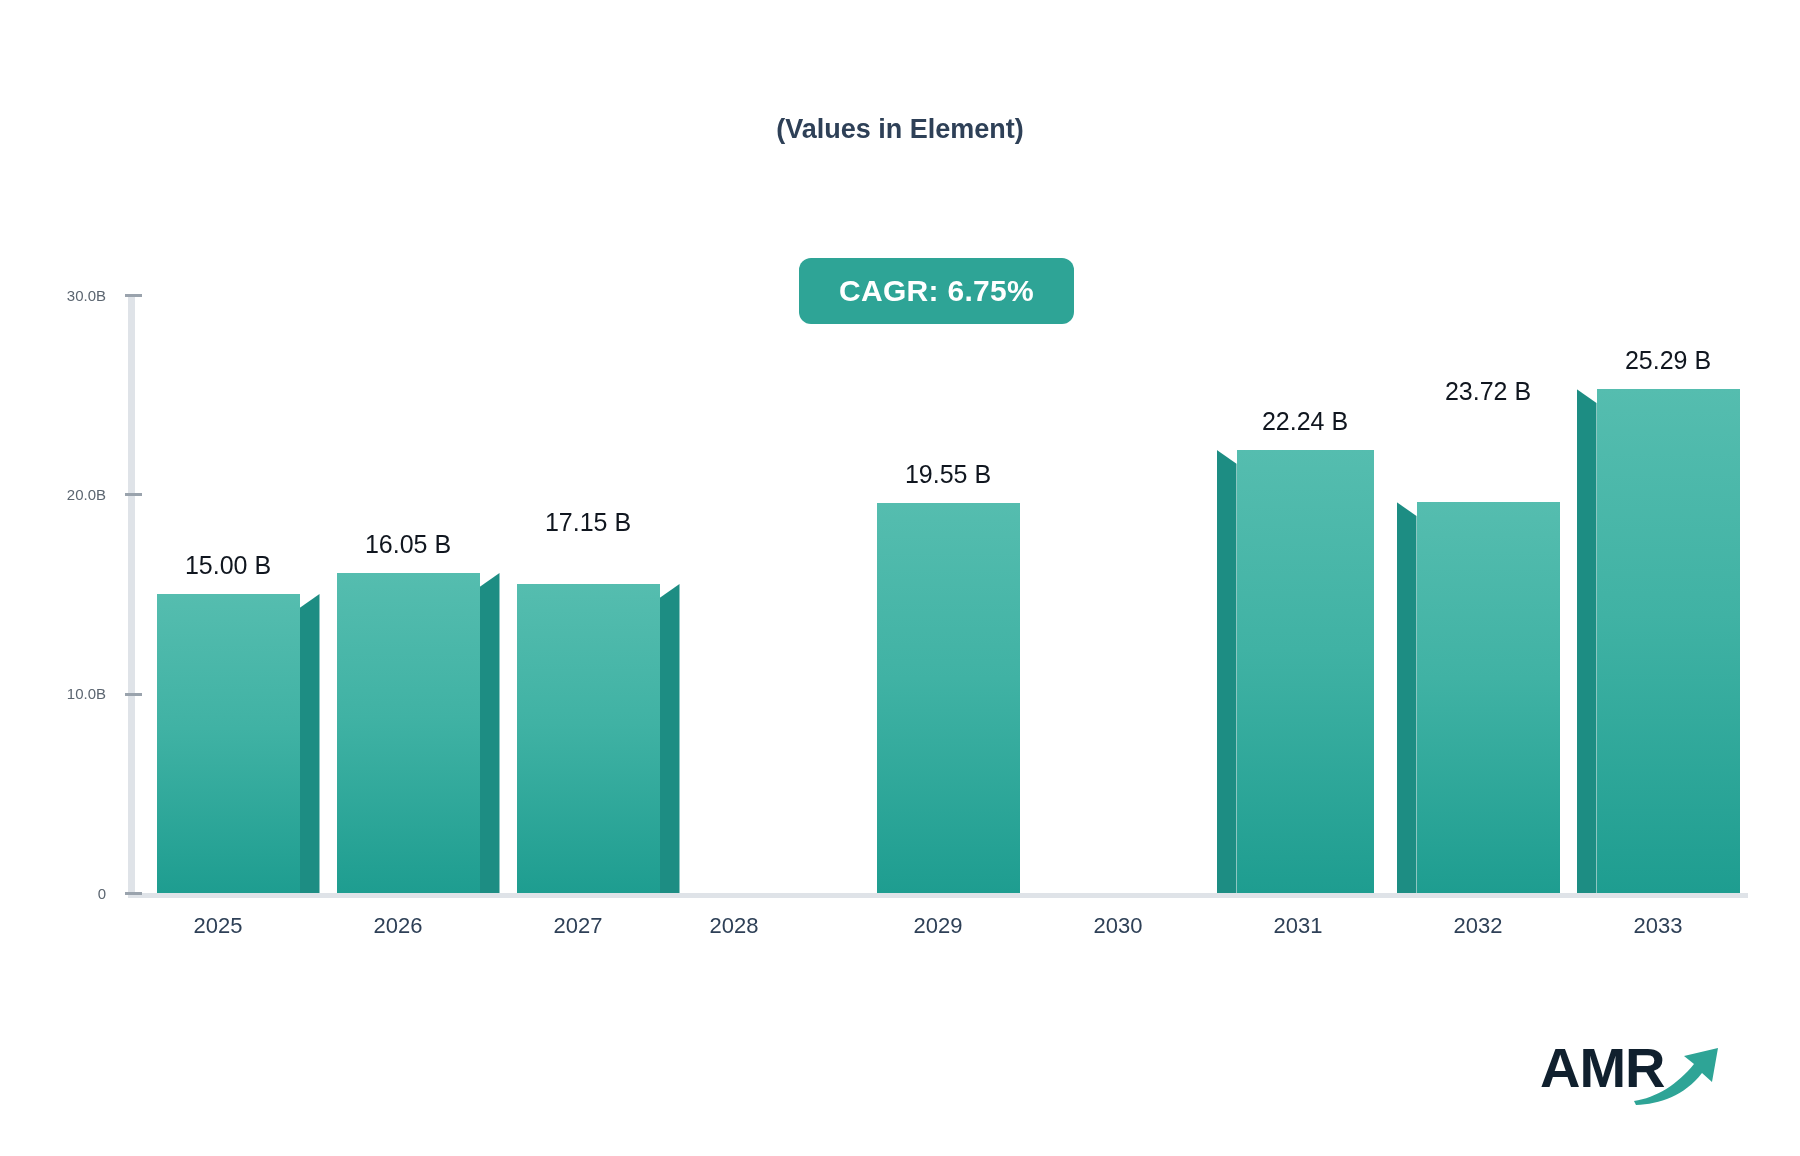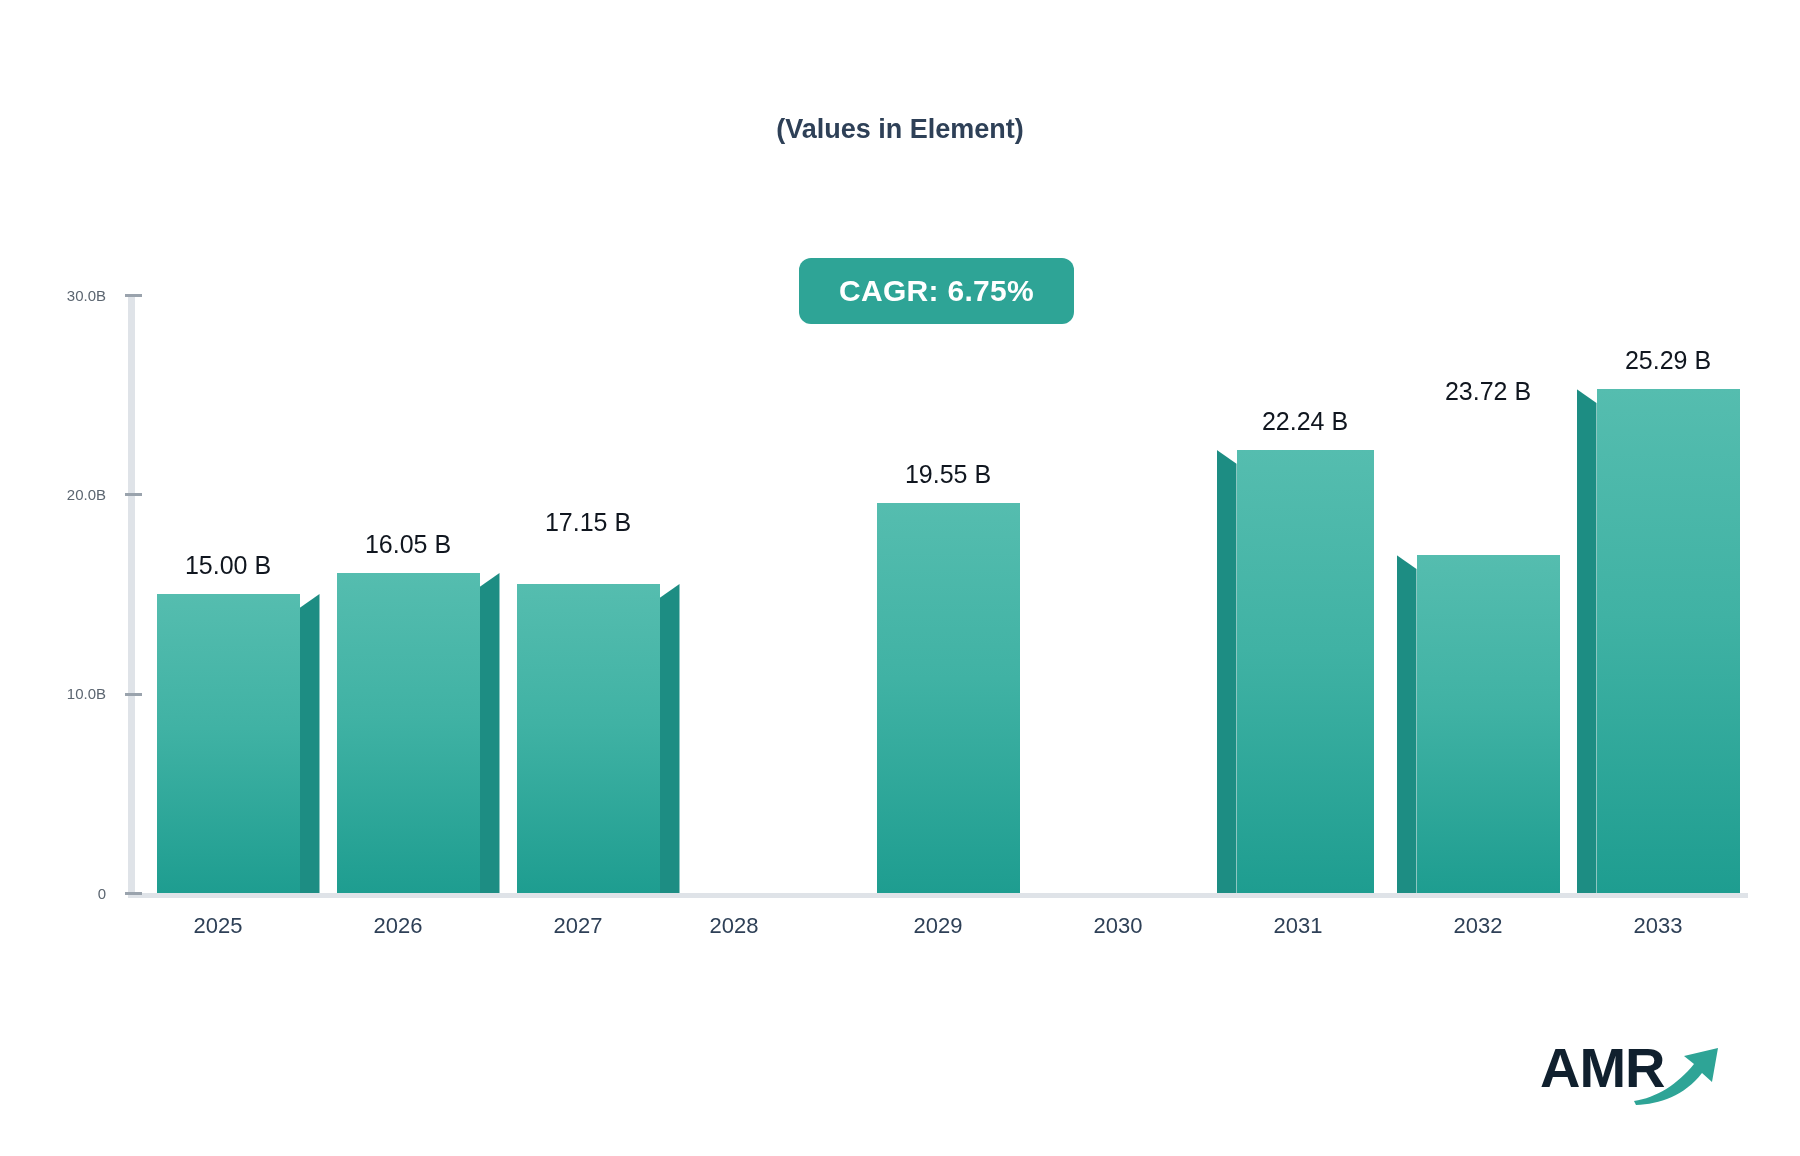--- a/index.html
+++ b/index.html
@@ -268,21 +268,21 @@
         </div>
       </div>
       <div class="bar-slot" style="left: 1098.5px; width: 137px;">
         <div class="bar-3d" style="height: 443.317px;">
           <div class="bar-face"></div>
           <div class="bar-side-left"></div>
           <div class="bar-label" style="bottom: 457.317px;">22.24 B</div>
         </div>
       </div>
       <div class="bar-slot" style="left: 1278.5px; width: 143px;">
-        <div class="bar-3d" style="height: 338px;">
+        <div class="bar-3d" style="height: 391px;">
           <div class="bar-face"></div>
           <div class="bar-side-left"></div>
           <div class="bar-label" style="bottom: 486.819px;">23.72 B</div>
         </div>
       </div>
       <div class="bar-slot" style="left: 1458.5px; width: 143px;">
         <div class="bar-3d" style="height: 504.114px;">
           <div class="bar-face"></div>
           <div class="bar-side-left"></div>
           <div class="bar-label" style="bottom: 518.114px;">25.29 B</div>

